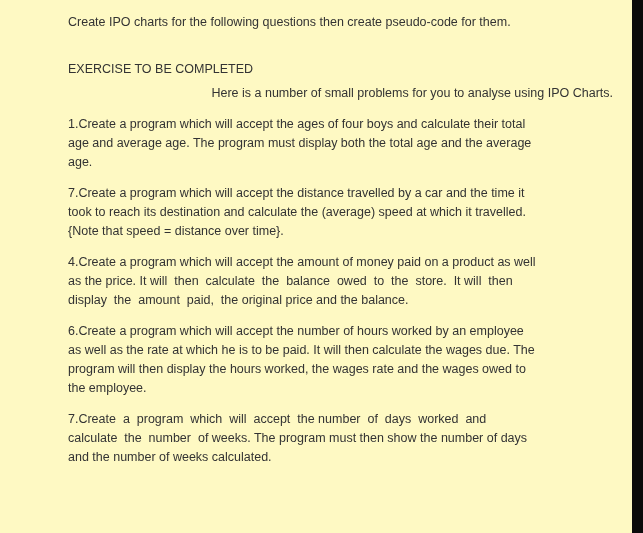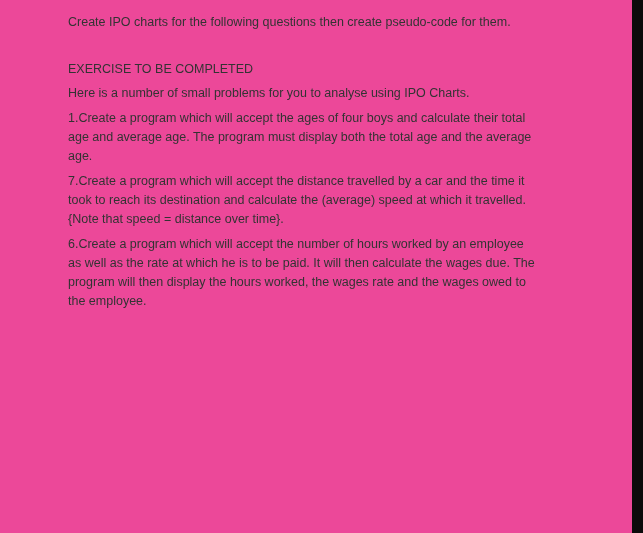--- a/index.html
+++ b/index.html
@@ -10,21 +10,21 @@
     width: 643px;
     height: 533px;
     background: #ffffff;
     position: relative;
     overflow: hidden;
     font-family: "Liberation Sans", sans-serif;
   }
   .page {
     position: absolute;
     inset: 0;
-    background: #ec4899;
+    background: #fef9c3;
   }
   .content {
     position: absolute;
     left: 68px;
     top: 13px;
     width: 545px;
   }
   .para {
     margin: 0;
     font-family: "Liberation Sans", sans-serif;
@@ -32,26 +32,27 @@
     line-height: 19px;
     color: #333333;
     white-space: pre; 
     letter-spacing: 0;
   }
   .heading {
     margin-top: 28px;
   }
   .lead {
     margin-top: 5px;
+    text-align: right;
   }
   .q-first {
     margin-top: 9px;
   }
   .question {
-    margin-top: 6px;
+    margin-top: 12px;
   }
   .edge-bar {
     position: absolute;
     top: 0;
     right: 0;
     width: 11px;
     height: 533px;
     background: #0b0b0b;
   }
 </style>
@@ -68,23 +69,29 @@
 
     <p class="para question q-first">1.Create a program which will accept the ages of four boys and calculate their total
 age and average age. The program must display both the total age and the average
 age.</p>
 
 
     <p class="para question">7.Create a program which will accept the distance travelled by a car and the time it
 took to reach its destination and calculate the (average) speed at which it travelled.
 {Note that speed = distance over time}.</p>
 
+    <p class="para question">4.Create a program which will accept the amount of money paid on a product as well
+as the price. It will  then  calculate  the  balance  owed  to  the  store.  It will  then
+display  the  amount  paid,  the original price and the balance.</p>
 
 
     <p class="para question">6.Create a program which will accept the number of hours worked by an employee
 as well as the rate at which he is to be paid. It will then calculate the wages due. The
 program will then display the hours worked, the wages rate and the wages owed to
 the employee.</p>
 
+    <p class="para question">7.Create  a  program  which  will  accept  the number  of  days  worked  and
+calculate  the  number  of weeks. The program must then show the number of days
+and the number of weeks calculated.</p>
   </div>
 
   <div class="edge-bar"></div>
 </div>
 
 </body></html>

